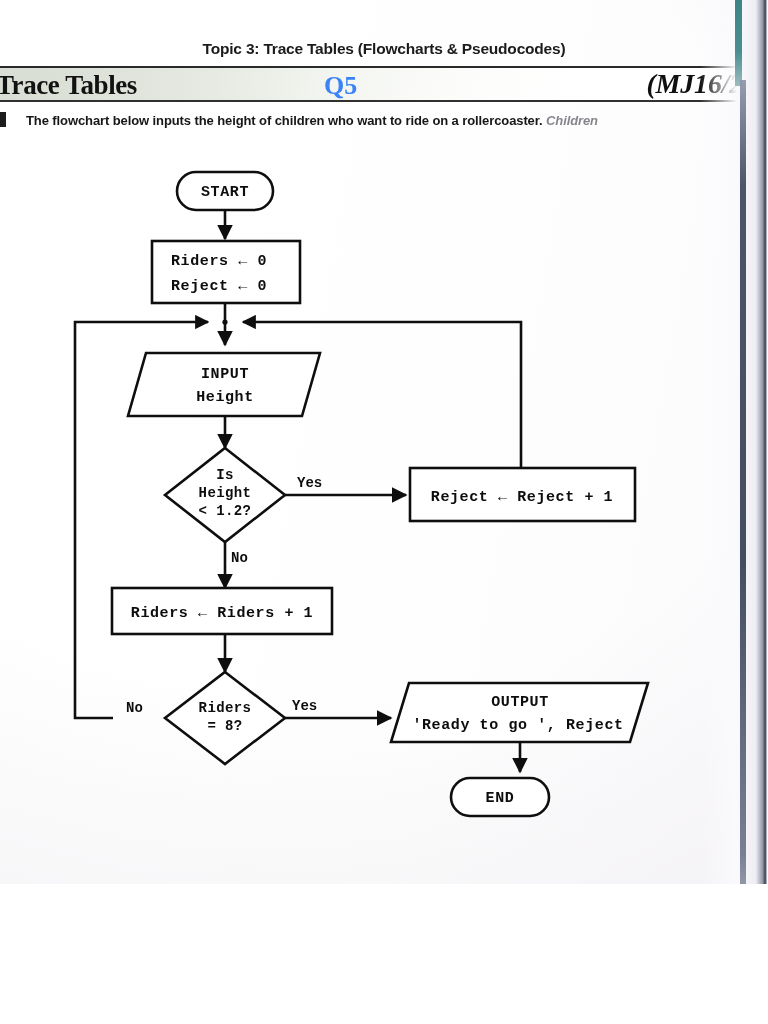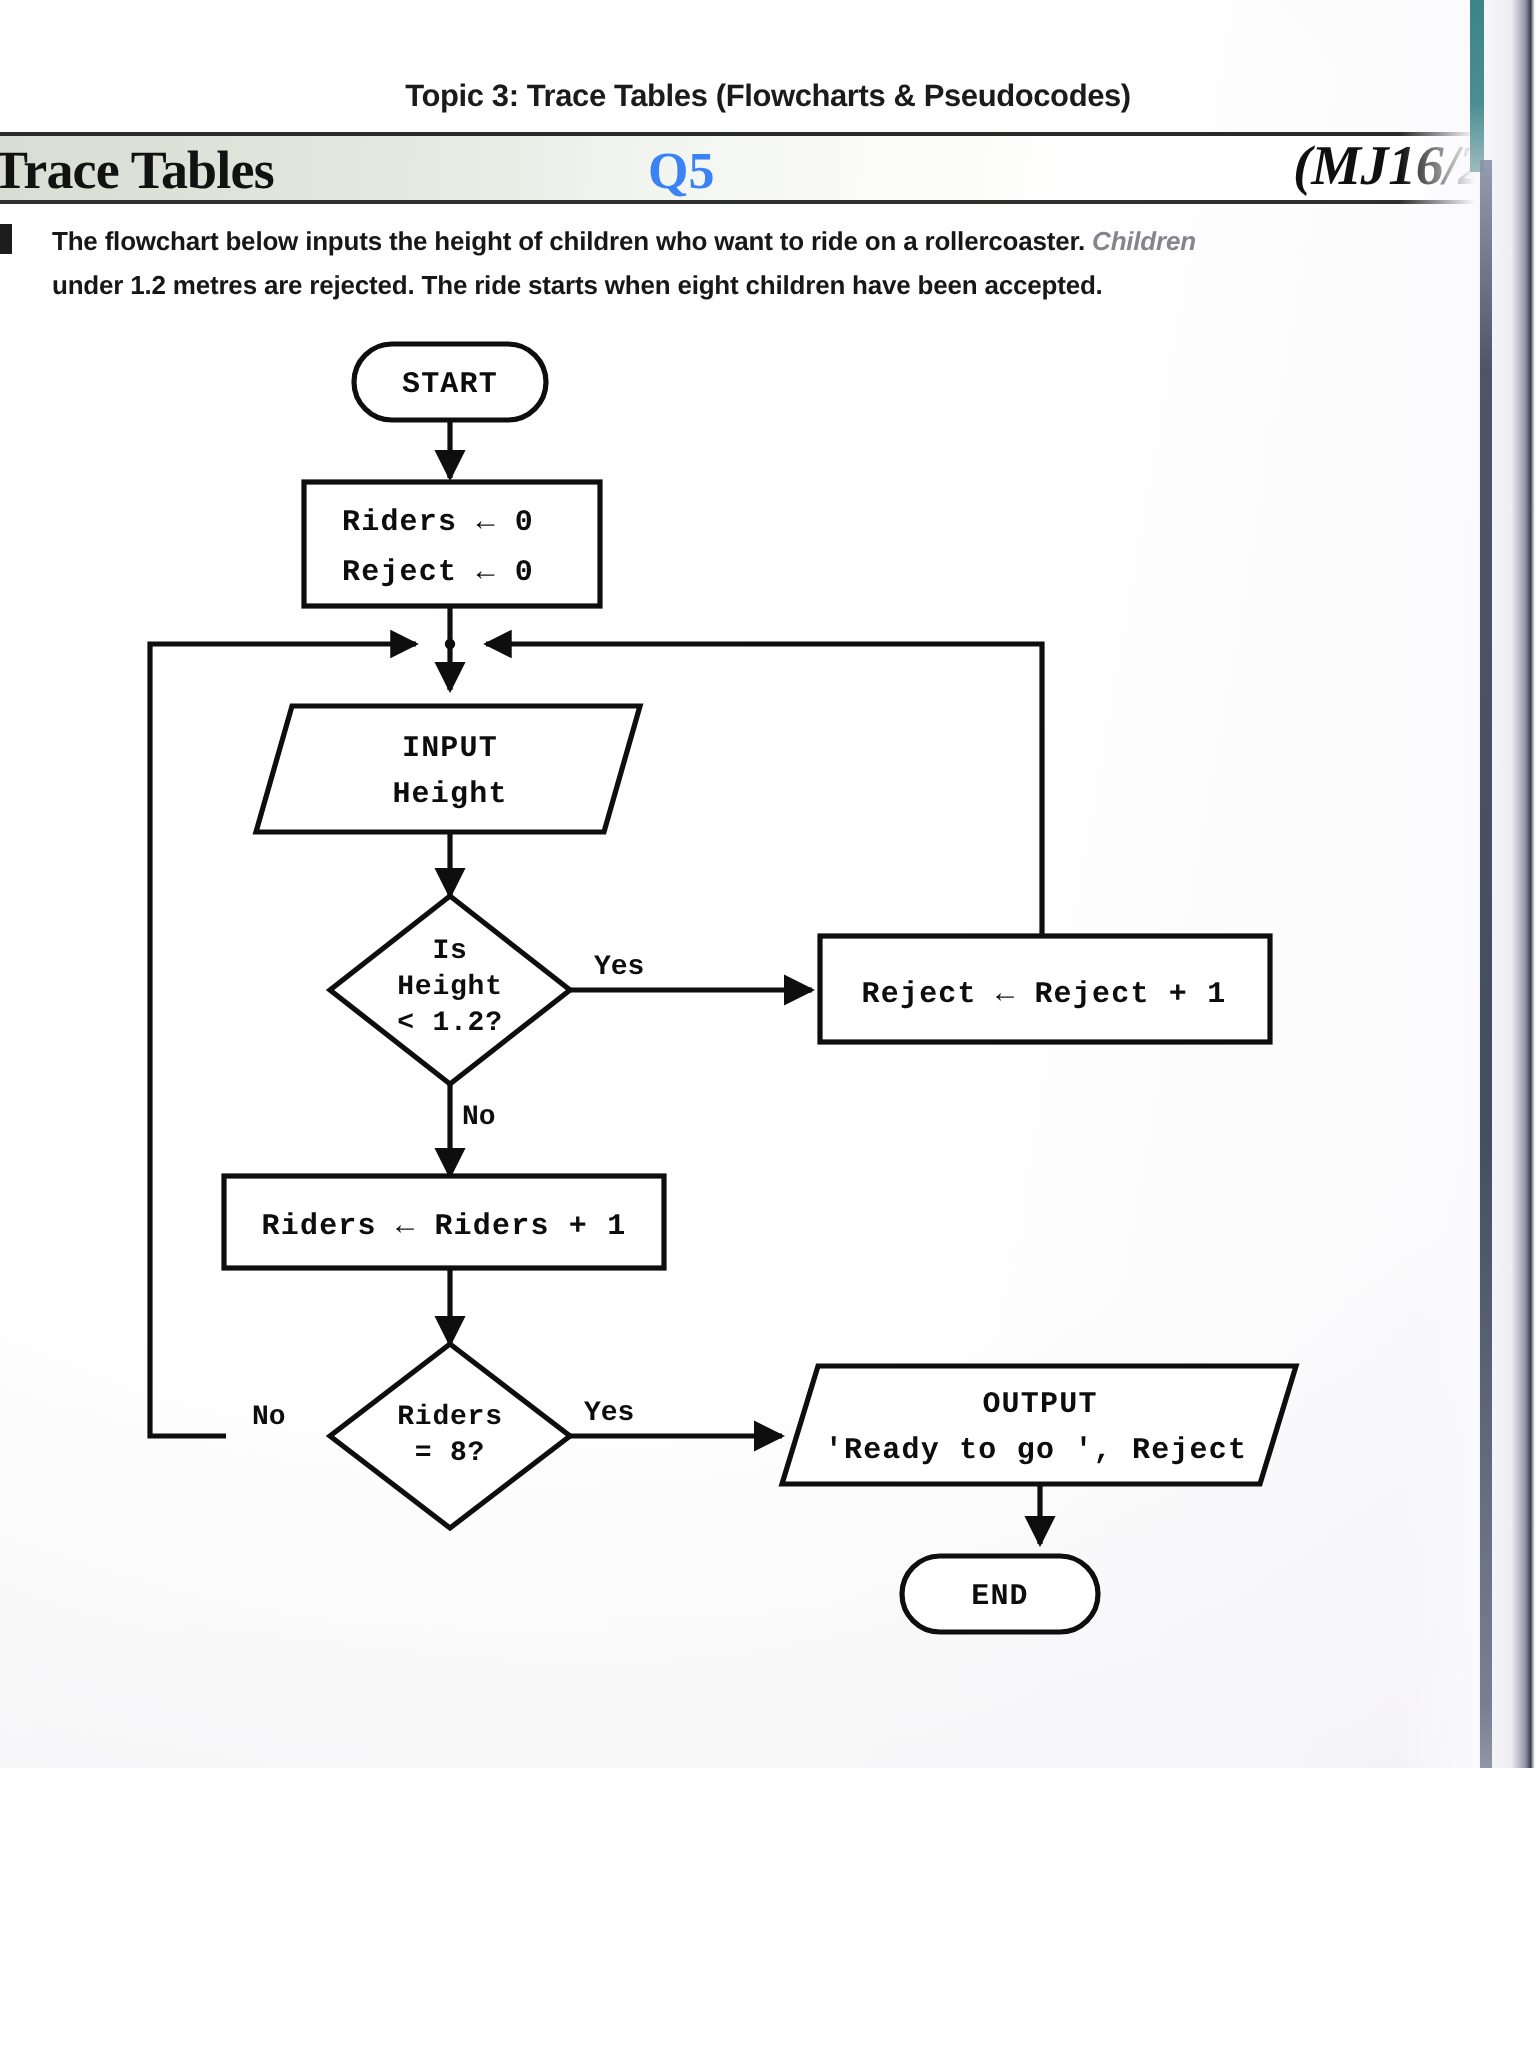--- a/index.html
+++ b/index.html
@@ -221,21 +221,20 @@
   <div class="header-band-inner">
     <span class="hdr-title">Trace Tables</span>
     <span class="hdr-q">Q5</span>
     <span class="hdr-code">(MJ16/21)</span>
   </div>
 
   <div class="q-bullet"></div>
   <div class="q-text">
     <span>The flowchart below inputs the height of children who want to ride on a rollercoaster.</span>
     <span class="q-fade-tail">Children</span><br>
-    <span>under 1.2 metres are rejected. The ride starts when eight children have been accepted.</span>
   </div>
 
   <svg id="flowchart" viewBox="0 0 768 700">
     <defs>
       <marker id="arrow" viewBox="0 0 10 10" refX="9" refY="5" markerWidth="6" markerHeight="6" orient="auto-start-reverse">
         <path d="M 0 0 L 10 5 L 0 10 z" fill="#0e0e0e"></path>
       </marker>
       <marker id="arrowL" viewBox="0 0 10 10" refX="9" refY="5" markerWidth="5.5" markerHeight="5.5" orient="auto-start-reverse">
         <path d="M 0 0 L 10 5 L 0 10 z" fill="#0e0e0e"></path>
       </marker>

